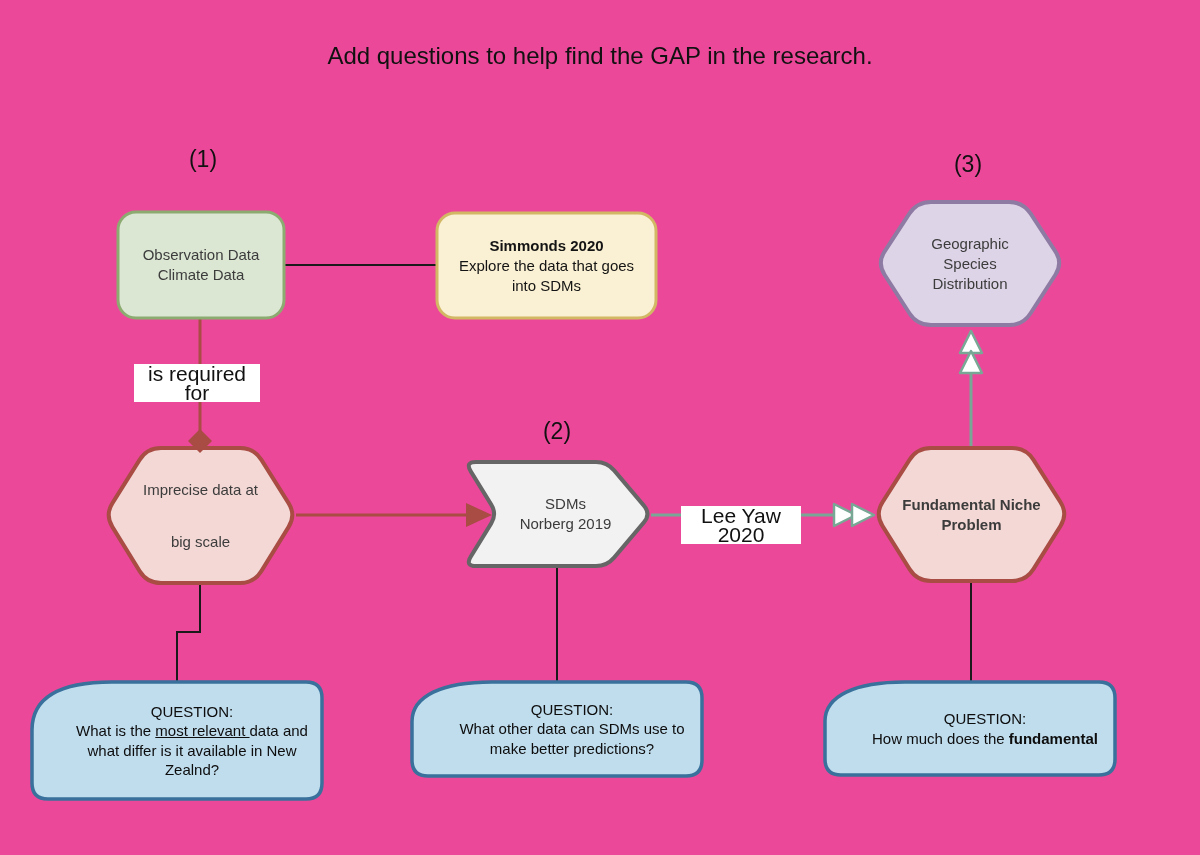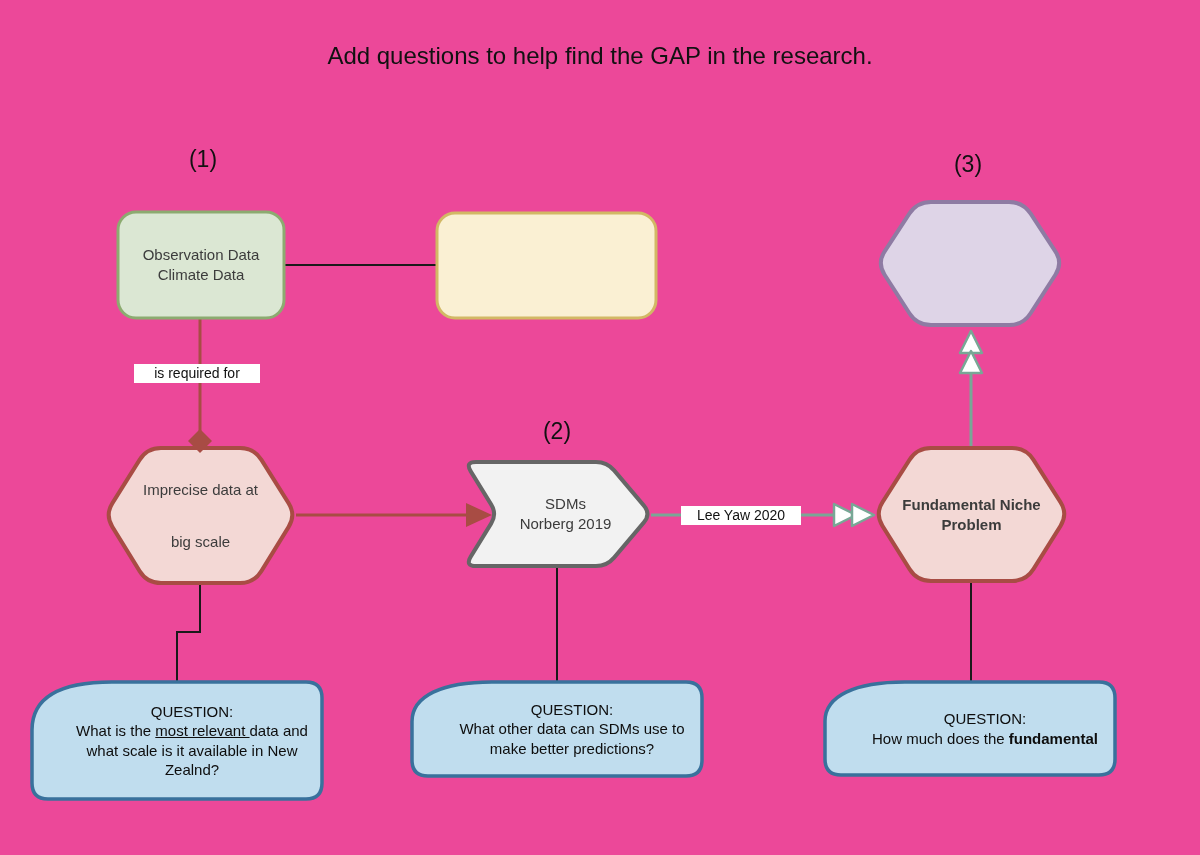--- a/index.html
+++ b/index.html
@@ -19,21 +19,21 @@
   .line-red{stroke:var(--pink-border);stroke-width:3;fill:none;}
   .line-teal{stroke:var(--teal);stroke-width:3;fill:none;}
   .head-red{fill:var(--pink-border);stroke:none;}
   .head-teal-open{fill:#ffffff;stroke:var(--teal);stroke-width:2.5;stroke-linejoin:round;}
   
   .txt{position:absolute;display:flex;flex-direction:column;justify-content:center;
        align-items:center;text-align:center;color:#3c3c3c;font-size:15px;line-height:20px;}
   .title{position:absolute;left:0;right:0;top:42px;text-align:center;font-size:24px;
          color:#111;}
   .steplabel{position:absolute;font-size:23px;color:#111;text-align:center;width:70px;}
-  .edgelabel{position:absolute;font-size:14px;color:#111;background:#ffffff;
+  .edgelabel{position:absolute;font-size:21px;color:#111;background:#ffffff;
              text-align:center;line-height:19px;padding:0 2px;}
   .qtxt{color:#0d0d0d;line-height:19.5px;padding-left:15px;}
   .qtxt .u{text-decoration:underline;}
   .qtxt .b{font-weight:bold;}
   .boldline{font-weight:bold;}
   .qline span{white-space:pre;}
 </style>
 </head>
 <body>
 
@@ -78,21 +78,31 @@
 
   <div class="steplabel" style="left:168px;top:146px;">(1)</div>
   <div class="steplabel" style="left:522px;top:418px;">(2)</div>
   <div class="steplabel" style="left:933px;top:151px;">(3)</div>
 
   <div class="txt" style="left:118px;top:212px;width:166px;height:106px;">
     <div>Observation Data</div>
     <div>Climate Data</div>
   </div>
 
+  <div class="txt" style="left:437px;top:213px;width:219px;height:105px;color:#141414;">
+    <div class="boldline">Simmonds 2020</div>
+    <div>Explore the data that goes</div>
+    <div>into SDMs</div>
+  </div>
 
+  <div class="txt" style="left:877px;top:202px;width:186px;height:123px;">
+    <div>Geographic</div>
+    <div>Species</div>
+    <div>Distribution</div>
+  </div>
 
   <div class="txt" style="left:105px;top:448px;width:191px;height:135px;gap:32px;">
     <div>Imprecise data at</div>
     <div>big scale</div>
   </div>
 
   <div class="txt" style="left:480px;top:462px;width:171px;height:104px;">
     <div>SDMs</div>
     <div>Norberg 2019</div>
   </div>
@@ -102,21 +112,21 @@
     <div>Problem</div>
   </div>
 
   <div class="edgelabel" style="left:134px;top:364px;width:122px;">is required for</div>
 
   <div class="edgelabel" style="left:681px;top:506px;width:116px;">Lee Yaw 2020</div>
 
   <div class="txt qtxt" style="left:32px;top:682px;width:290px;height:117px;">
     <div>QUESTION:</div>
     <div class="qline"><span>What is the </span><span class="u">most relevant </span><span>data and</span></div>
-    <div>what scale is it available in New</div>
+    <div>what differ is it available in New</div>
     <div>Zealnd?</div>
   </div>
 
   <div class="txt qtxt" style="left:412px;top:682px;width:290px;height:94px;">
     <div>QUESTION:</div>
     <div>What other data can SDMs use to</div>
     <div>make better predictions?</div>
   </div>
 
   <div class="txt qtxt" style="left:825px;top:682px;width:290px;height:93px;">

